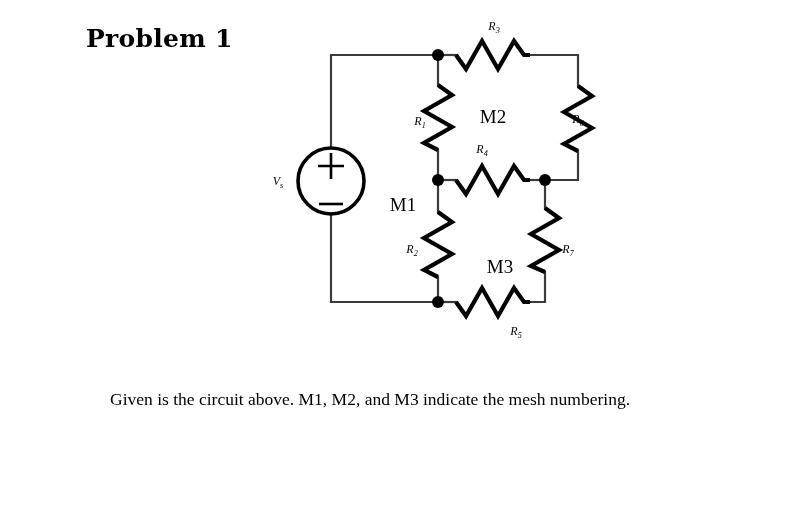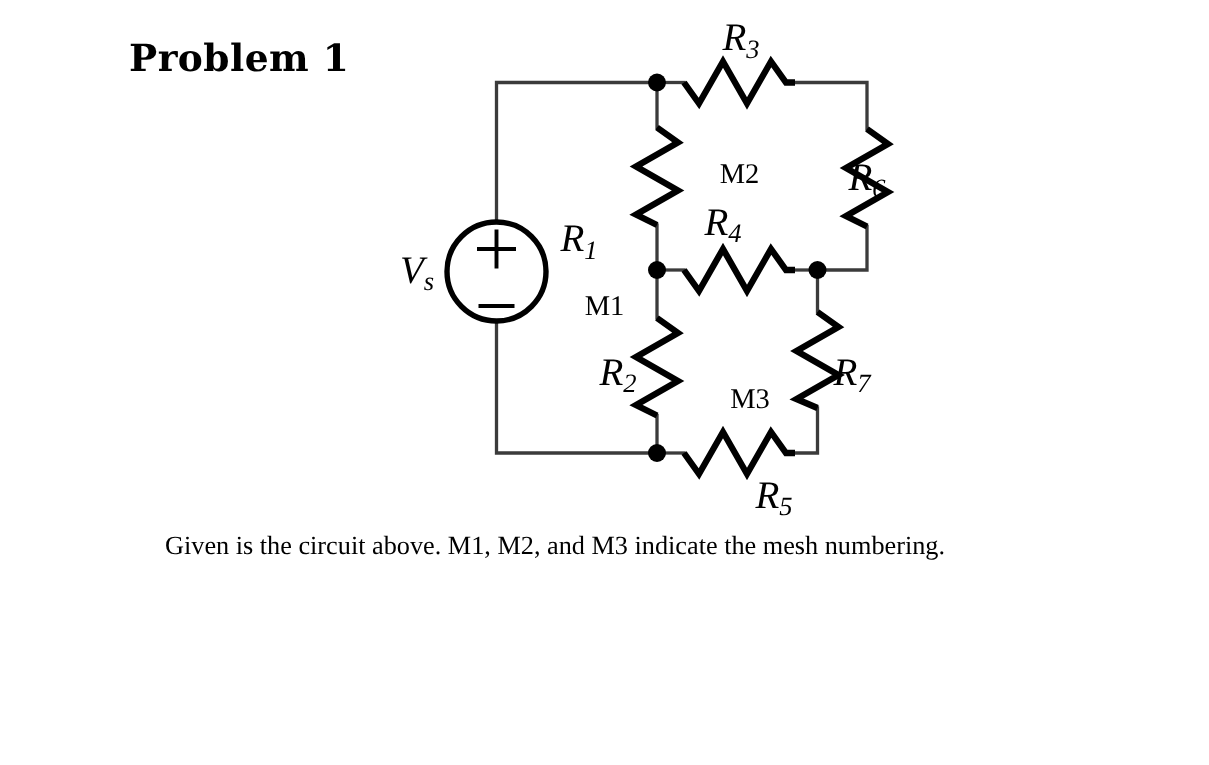--- a/index.html
+++ b/index.html
@@ -14,32 +14,33 @@
     position:absolute;left:86px;top:24px;
     font-size:25px;font-weight:bold;letter-spacing:0.3px;
     font-family:"DejaVu Serif","Liberation Serif",serif;
   }
 
   #circuit{position:absolute;left:0;top:0;width:806px;height:350px;}
 
   .label{
     position:absolute;
     font-family:"Liberation Serif","DejaVu Serif",serif;
-    font-size:26px;white-space:nowrap;
+    font-size:12px;white-space:nowrap;
     transform:translate(-50%,-50%);
   }
   .label i{font-style:italic;}
   .label sub{font-size:0.68em;font-style:italic;vertical-align:-0.28em;}
   .mesh{font-style:normal;font-size:19px;}
 
   .para{
     position:absolute;
     font-family:"Liberation Serif","DejaVu Serif",serif;
     font-size:17.5px;line-height:1.33;
     text-align:justify;
+    margin-top:36px;
   }
   #p1{left:76px;top:352px;width:700px;}
   #p2{left:76px;top:408px;width:700px;}
   .indent{display:inline-block;width:34px;}
 </style>
 </head>
 <body>
 
 <div id="page">
 
@@ -82,21 +83,21 @@
     <g fill="#000000">
       <circle cx="438" cy="55" r="6"></circle>
       <circle cx="438" cy="180" r="6"></circle>
       <circle cx="438" cy="302" r="6"></circle>
       <circle cx="545" cy="180" r="6"></circle>
     </g>
   </svg>
 
   <div class="label" style="left:278px;top:182px;"><i>V</i><sub>s</sub></div>
 
-  <div class="label" style="left:386px;top:122px;margin-top:39px;"><i>R</i><sub>1</sub></div>
+  <div class="label" style="left:420px;top:122px;"><i>R</i><sub>1</sub></div>
   <div class="label" style="left:412px;top:250px;"><i>R</i><sub>2</sub></div>
   <div class="label" style="left:494px;top:27px;"><i>R</i><sub>3</sub></div>
   <div class="label" style="left:482px;top:150px;"><i>R</i><sub>4</sub></div>
   <div class="label" style="left:516px;top:332px;"><i>R</i><sub>5</sub></div>
   <div class="label" style="left:578px;top:120px;"><i>R</i><sub>6</sub></div>
   <div class="label" style="left:568px;top:250px;"><i>R</i><sub>7</sub></div>
 
   <div class="label mesh" style="left:403px;top:181px;margin-top:24px;">M1</div>
   <div class="label mesh" style="left:493px;top:117px;font-family:Liberation Serif, serif;">M2</div>
   <div class="label mesh" style="left:500px;top:247px;margin-top:20px;">M3</div>

